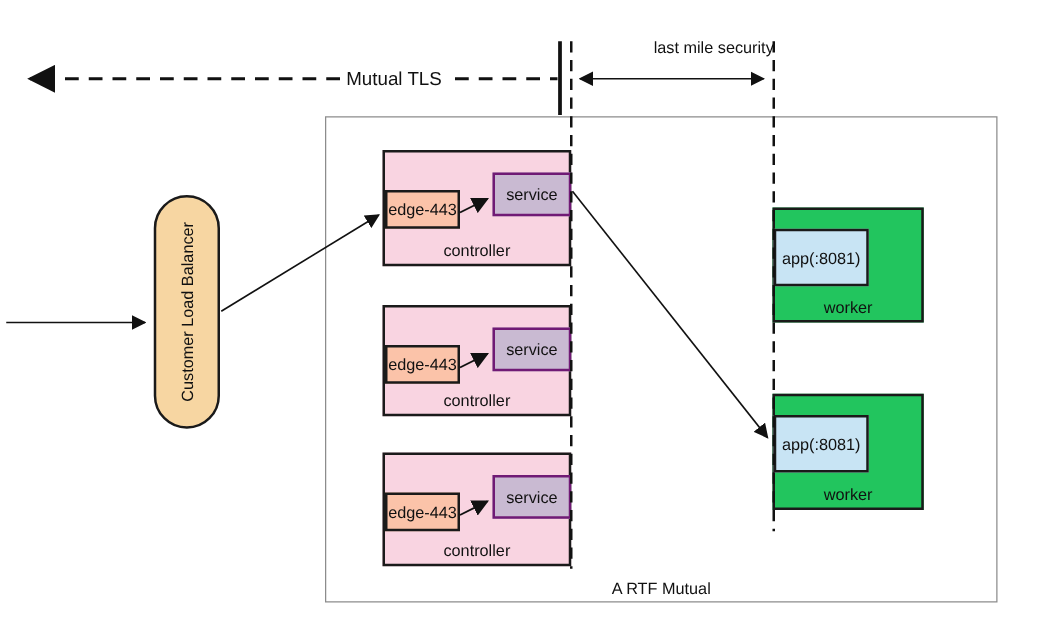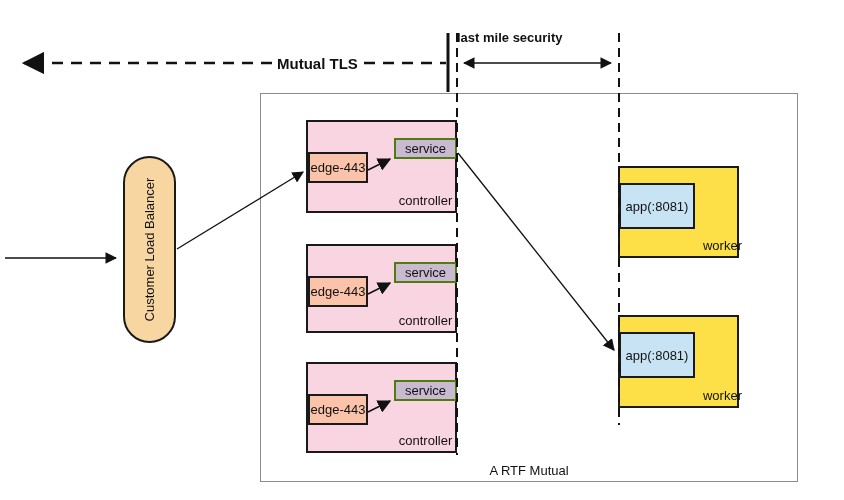--- a/index.html
+++ b/index.html
@@ -4,38 +4,38 @@
 <style>
   html,body{margin:0;padding:0;background:#ffffff;}
   body{font-family:"Liberation Sans", sans-serif;color:#111;}
   #canvas{position:relative;width:844px;height:500px;background:#fff;overflow:hidden;}
 
   .abs{position:absolute;}
   svg.overlay{position:absolute;left:0;top:0;z-index:5;pointer-events:none;}
 
   
   .float-label{position:absolute;z-index:8;white-space:nowrap;}
-  .mutual-tls{left:277px;top:55px;font-size:15px;font-weight:bold;}
-  .last-mile{left:457px;top:30px;width:162px;text-align:left;font-size:13px;font-weight:bold;}
+  .mutual-tls{left:277px;top:55px;font-size:15px;}
+  .last-mile{left:457px;top:30px;width:162px;text-align:right;font-size:13px;}
 
   
   .cluster{left:260px;top:93px;width:538px;height:389px;border:1.5px solid var(--c-cluster-border,#8C8C8C);box-sizing:border-box;z-index:1;background:transparent;}
   .cluster-title{position:absolute;bottom:3px;left:0;width:100%;text-align:center;font-size:13px;}
 
   
   .controller{left:306px;width:151px;border:2px solid #1a1a1a;background:var(--c-controller-fill,#F9D4E1);box-sizing:border-box;z-index:2;text-decoration:underline;}
   .ctrl-1{top:120px;height:93px;}
   .ctrl-2{top:244px;height:89px;}
   .ctrl-3{top:362px;height:91px;}
   .edge-node{position:absolute;left:0;top:30px;width:60px;height:31px;border:2px solid #1a1a1a;background:var(--c-edge-fill,#FBC3A9);box-sizing:border-box;display:flex;align-items:center;justify-content:center;font-size:13px;}
-  .service-node{position:absolute;right:-2px;top:16px;width:63px;height:21px;border:2px solid #4d7c0f;background:var(--c-service-fill,#C9BAD2);box-sizing:border-box;display:flex;align-items:center;justify-content:center;font-size:13px;}
-  .box-label{position:absolute;bottom:3px;left:0;width:100%;text-align:center;font-size:13px;padding-left:44px;}
+  .service-node{position:absolute;right:-2px;top:16px;width:63px;height:35px;border:2px solid #701a75;background:var(--c-service-fill,#C9BAD2);box-sizing:border-box;display:flex;align-items:center;justify-content:center;font-size:13px;}
+  .box-label{position:absolute;bottom:3px;left:0;width:100%;text-align:center;font-size:13px;}
 
   
-  .worker{left:618px;width:121px;border:2px solid #1a1a1a;background:#fde047;box-sizing:border-box;z-index:2;}
+  .worker{left:618px;width:121px;border:2px solid #1a1a1a;background:#22c55e;box-sizing:border-box;z-index:2;}
   .wrk-1{top:166px;height:92px;}
   .wrk-2{top:315px;height:93px;}
   .app-node{position:absolute;left:-1px;top:15px;width:76px;height:46px;border:2px solid #1a1a1a;background:var(--c-app-fill,#C8E4F4);box-sizing:border-box;display:flex;align-items:center;justify-content:center;font-size:13px;}
 
   
   .lb{left:123px;top:156px;width:53px;height:187px;border:2px solid #1a1a1a;border-radius:27px;background:var(--c-lb-fill,#F7D6A2);box-sizing:border-box;display:flex;align-items:center;justify-content:center;z-index:2;}
   .lb span{transform:rotate(-90deg);white-space:nowrap;font-size:13px;}
 </style>
 </head>
 <body>

